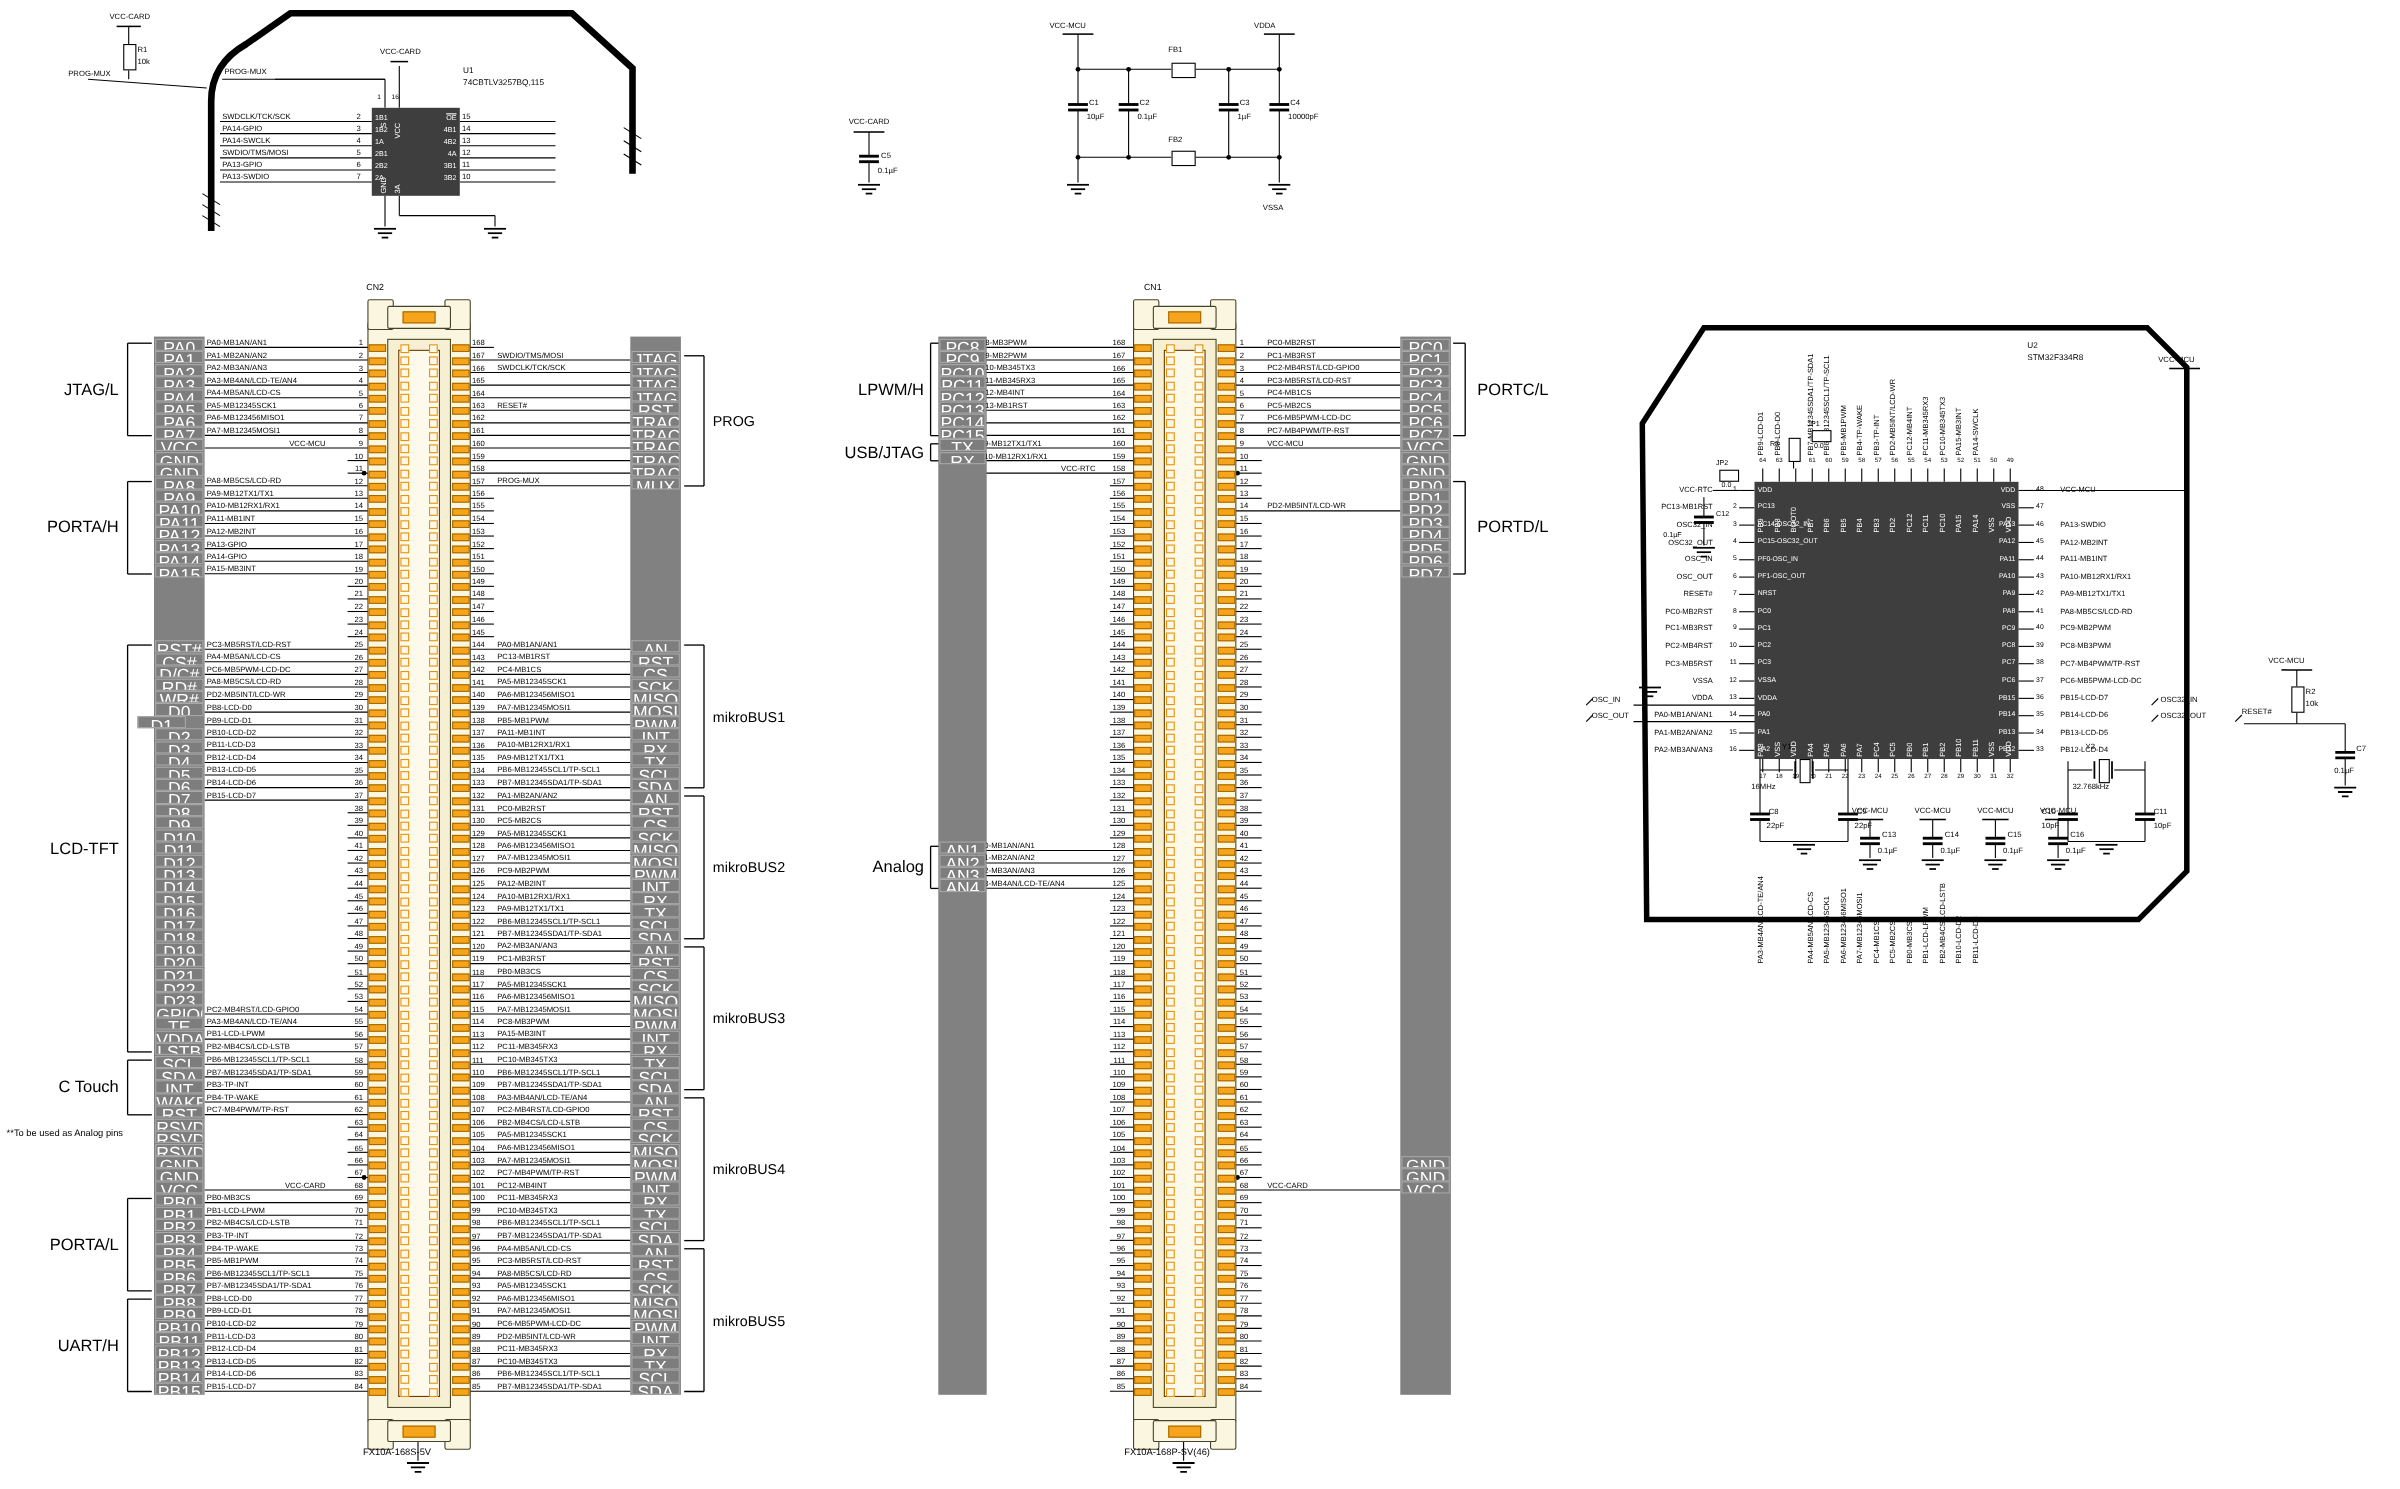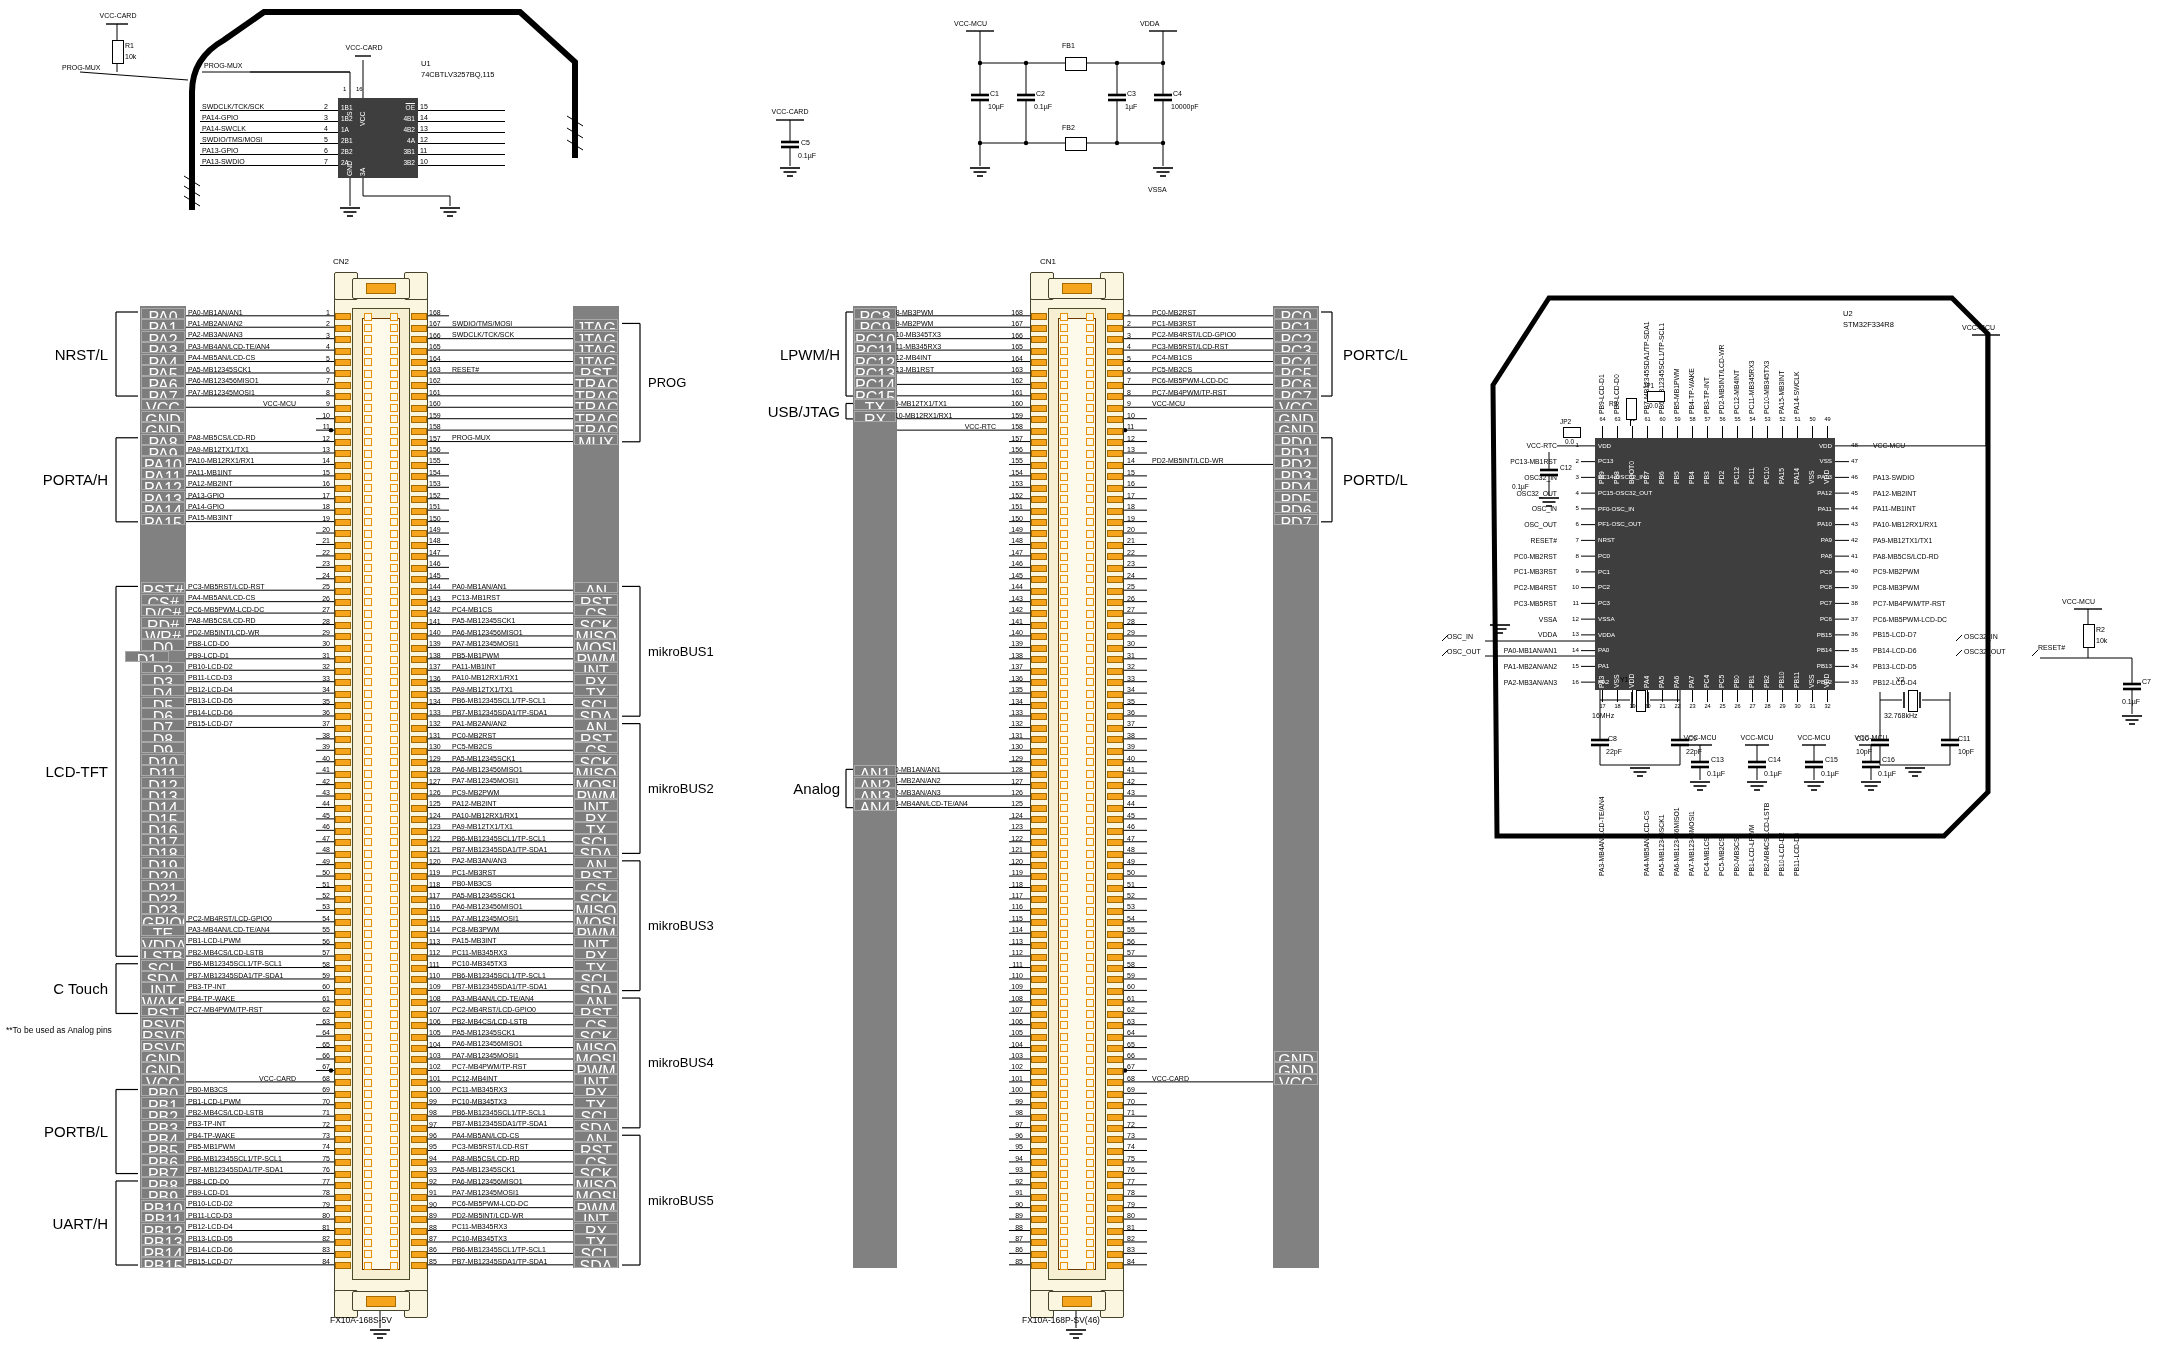--- a/index.html
+++ b/index.html
@@ -1472,25 +1472,25 @@
     <div class="pad" style="left: 411px; top: 1250.79px; width: 14px; height: 5px;"></div>
     <div class="padsq" style="left: 390px; top: 1250.09px; width: 6px; height: 6px;"></div>
     <div class="t" style="left: 429px; top: 1246.39px; width: 20px; text-align: left;">86</div>
     <div class="t" style="left: 452px; top: 1246.19px; width: 118px; text-align: left;">PB6-MB12345SCL1/TP-SCL1</div>
     <div class="cell" style="left: 574px; top: 1245.39px; width: 42px; height: 9.2px;">SCL</div>
     <div class="pad" style="left: 411px; top: 1262.22px; width: 14px; height: 5px;"></div>
     <div class="padsq" style="left: 390px; top: 1261.52px; width: 6px; height: 6px;"></div>
     <div class="t" style="left: 429px; top: 1257.82px; width: 20px; text-align: left;">85</div>
     <div class="t" style="left: 452px; top: 1257.62px; width: 118px; text-align: left;">PB7-MB12345SDA1/TP-SDA1</div>
     <div class="cell" style="left: 574px; top: 1256.82px; width: 42px; height: 9.2px;">SDA</div>
-    <div class="t" style="left: 8px; top: 346.519px; font-size: 15px; width: 100px; text-align: right;">NRST/L</div>
+    <div class="t" style="left: 8px; top: 346.519px; font-size: 15px; width: 100px; text-align: right;">JTAG/L</div>
     <div class="t" style="left: 8px; top: 472.293px; font-size: 15px; width: 100px; text-align: right;">PORTA/H</div>
     <div class="t" style="left: 8px; top: 763.86px; font-size: 15px; width: 100px; text-align: right;">LCD-TFT</div>
     <div class="t" style="left: 8px; top: 981.106px; font-size: 15px; width: 100px; text-align: right;">C Touch</div>
-    <div class="t" style="left: 8px; top: 1124.03px; font-size: 15px; width: 100px; text-align: right;">PORTB/L</div>
+    <div class="t" style="left: 8px; top: 1124.03px; font-size: 15px; width: 100px; text-align: right;">PORTA/L</div>
     <div class="t" style="left: 8px; top: 1215.5px; font-size: 15px; width: 100px; text-align: right;">UART/H</div>
     <div class="t" style="left: 648px; top: 376.104px; font-size: 13px; width: 90px; text-align: left;">PROG</div>
     <div class="t" style="left: 648px; top: 644.803px; font-size: 13px; width: 90px; text-align: left;">mikroBUS1</div>
     <div class="t" style="left: 648px; top: 782.011px; font-size: 13px; width: 90px; text-align: left;">mikroBUS2</div>
     <div class="t" style="left: 648px; top: 919.219px; font-size: 13px; width: 90px; text-align: left;">mikroBUS3</div>
     <div class="t" style="left: 648px; top: 1056.43px; font-size: 13px; width: 90px; text-align: left;">mikroBUS4</div>
     <div class="t" style="left: 648px; top: 1193.63px; font-size: 13px; width: 90px; text-align: left;">mikroBUS5</div>
     <div class="t" style="left: 655px; top: 366px;"></div>
     <div class="strip" style="left: 853px; top: 306px; width: 44px; height: 962px;"></div>
     <div class="strip" style="left: 1273px; top: 306px; width: 46px; height: 962px;"></div>

